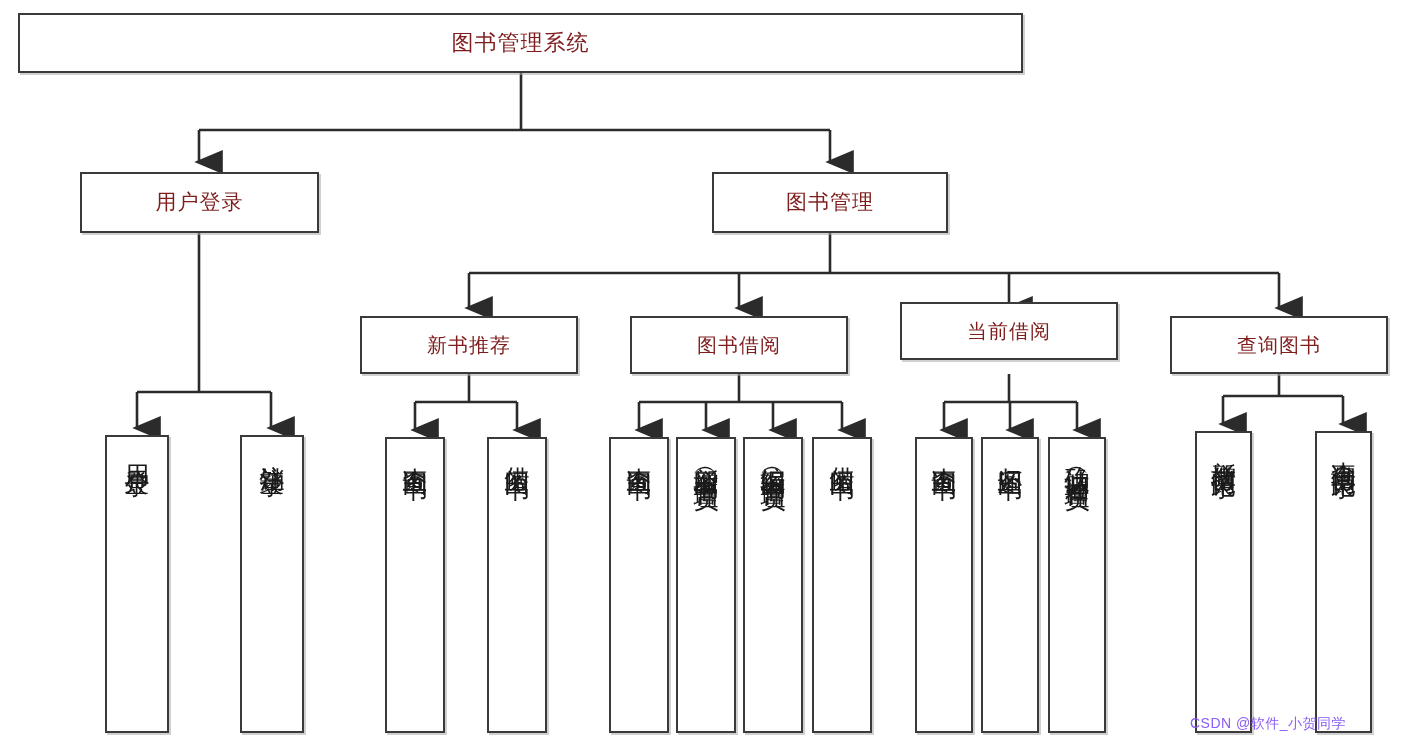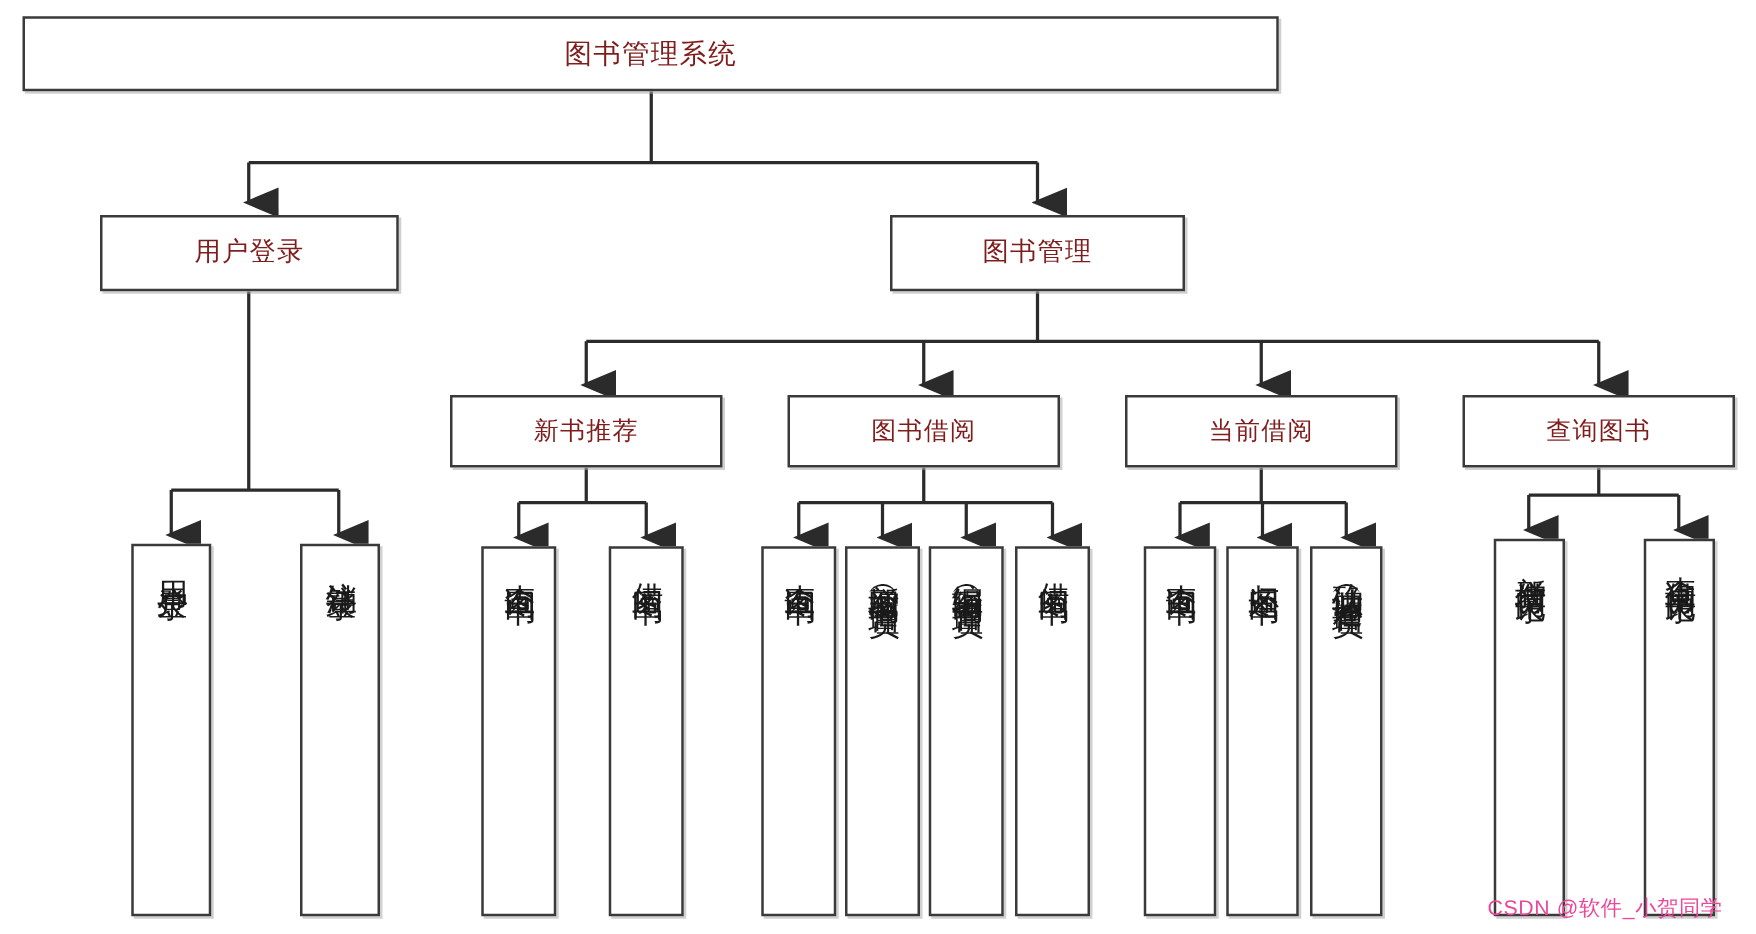--- a/index.html
+++ b/index.html
@@ -53,22 +53,22 @@
     writing-mode:vertical-rl;
     text-orientation:upright;
     font-size:25px;
     line-height:1.0;
     letter-spacing:3px;
     white-space:nowrap;
     color:#1a1a1a;
   }
   .watermark{
     position:absolute;
-    font-size:17px;
-    color:#ec4899;
+    font-size:14px;
+    color:#8b5cf6;
     white-space:nowrap;
     letter-spacing:0.5px;
     user-select:none;
   }
 </style>
 </head>
 <body>
 
 <div id="canvas">
 
@@ -133,21 +133,21 @@
   <div class="node lvl1" style="left:712px; top:172px; width:236px; height:61px;">
     <span class="lbl">图书管理</span>
   </div>
 
   <div class="node lvl2" style="left:360px; top:316px; width:218px; height:58px;">
     <span class="lbl">新书推荐</span>
   </div>
   <div class="node lvl2" style="left:630px; top:316px; width:218px; height:58px;">
     <span class="lbl">图书借阅</span>
   </div>
-  <div class="node lvl2" style="left:900px; top:316px; width:218px; height:58px;">
+  <div class="node lvl2" style="left:900px; top:302px; width:218px; height:58px;">
     <span class="lbl">当前借阅</span>
   </div>
   <div class="node lvl2" style="left:1170px; top:316px; width:218px; height:58px;">
     <span class="lbl">查询图书</span>
   </div>
 
   <div class="node leaf" style="left:105px; top:435px; width:64px; height:298px;">
     <span class="lbl">用户登录</span>
   </div>
   <div class="node leaf" style="left:240px; top:435px; width:64px; height:298px;">

